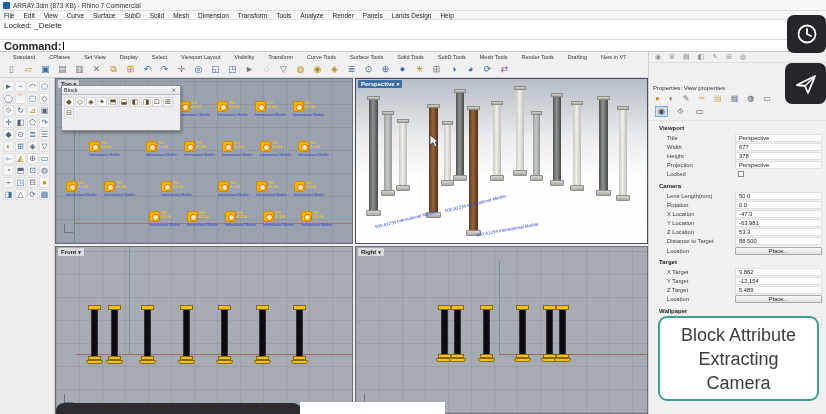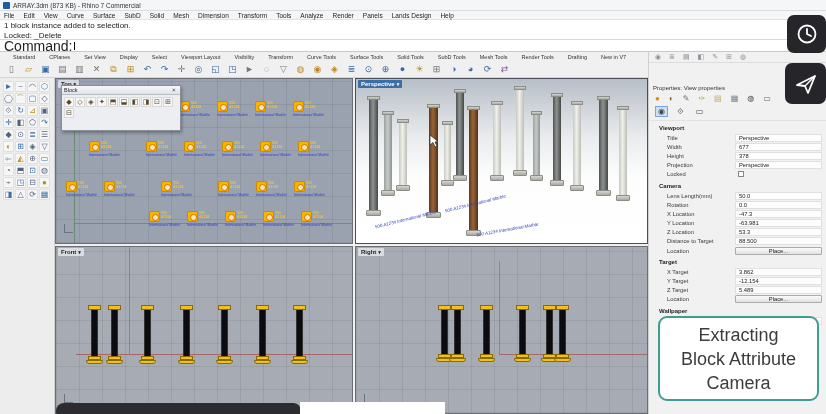--- a/index.html
+++ b/index.html
@@ -10,21 +10,21 @@
   .titlebar { position:absolute; left:0; top:0; width:826px; height:11px; background:#f5f6f7; border-bottom:1px solid #dcdcdc; display:flex; align-items:center; gap:3px; padding-left:3px; }
   .app-icon { width:7px; height:7px; background:#1c5f9e; border-radius:1px; }
   .titlebar span { font-size:6.5px; color:#333; }
   .menubar { position:absolute; left:0; top:11px; width:826px; height:9px; background:#f5f6f7; display:flex; align-items:center; gap:9px; padding-left:4px; border-bottom:1px solid #e3e3e3; }
   .menubar span { font-size:6.5px; color:#222; cursor:default; }
 
   .cmdhist { position:absolute; left:0; top:20px; width:826px; height:20px; background:#ffffff; border-bottom:1px solid #d8d8d8; }
   .cmdhist .l1 { font-size:8px; color:#222; padding:1px 0 0 4px; }
   .cmdhist .l2 { font-size:8px; color:#222; padding:1px 0 0 4px; }
   .cmdprompt { position:absolute; left:0; top:40px; width:826px; height:12px; background:#ffffff; border-bottom:1px solid #c9c9c9; display:flex; align-items:center; padding-left:4px; }
-  .cmdprompt b { font-size:14px; font-weight:normal; }
+  .cmdprompt b { font-size:11px; font-weight:bold; }
   .caret { width:1px; height:8px; background:#000; margin-left:2px; }
 
   .tabstrip { position:absolute; left:0; top:52px; width:648px; height:9px; display:flex; align-items:center; gap:0; padding-left:6px; background:#f0f0f0; }
   .tabstrip span { font-size:5.5px; color:#333; padding:0 7px; white-space:nowrap; }
   .iconrow { position:absolute; left:0; top:61px; width:648px; height:17px; display:flex; align-items:center; gap:2px; padding-left:4px; background:#f0f0f0; border-bottom:1px solid #d5d5d5; }
   .tool-ic { width:15px; height:15px; display:flex; align-items:center; justify-content:center; font-size:9px; color:#4a5a78; background:transparent; border-radius:2px; }
   .tool-ic.c1{color:#b98a1e}.tool-ic.c2{color:#3b69a0}.tool-ic.c3{color:#777}.tool-ic.c4{color:#8a4a9e}
 
   
   .left-palette { position:absolute; left:0; top:78px; width:55px; height:336px; background:#ededee; border-right:1px solid #cfcfcf; display:flex; flex-wrap:wrap; align-content:flex-start; padding:3px 1px 0 3px; gap:1px; }
@@ -129,21 +129,20 @@
     <span>Transform</span>
     <span>Tools</span>
     <span>Analyze</span>
     <span>Render</span>
     <span>Panels</span>
     <span>Lands Design</span>
     <span>Help</span>
   </div>
 
 <div class="cmdhist">
-  <div class="l1">1 block instance added to selection.</div>
   <div class="l2">Locked: _Delete</div>
 </div>
 <div class="cmdprompt">
   <b>Command:</b>
   <div class="caret"></div>
 </div>
 
 <div class="tabstrip">
     <span>Standard</span>
     <span>CPlanes</span>
@@ -670,18 +669,18 @@
   </svg>
 </div>
 <div class="ov-btn ov-share">
   <svg width="24" height="24" viewBox="0 0 24 24">
     <path d="M3 13 L21 4 L14 21 L11 14 Z" fill="none" stroke="#fff" stroke-width="1.8" stroke-linejoin="round"></path>
     <path d="M11 14 L21 4" stroke="#fff" stroke-width="1.4"></path>
   </svg>
 </div>
 
 <div class="caption-box">
+  <div>Block Attribute</div>
   <div>Extracting</div>
-  <div>Block Attribute</div>
   <div>Camera</div>
 </div>
 <div class="bottom-pill"></div>
 <div class="bottom-white"></div>
 
 </body></html>

